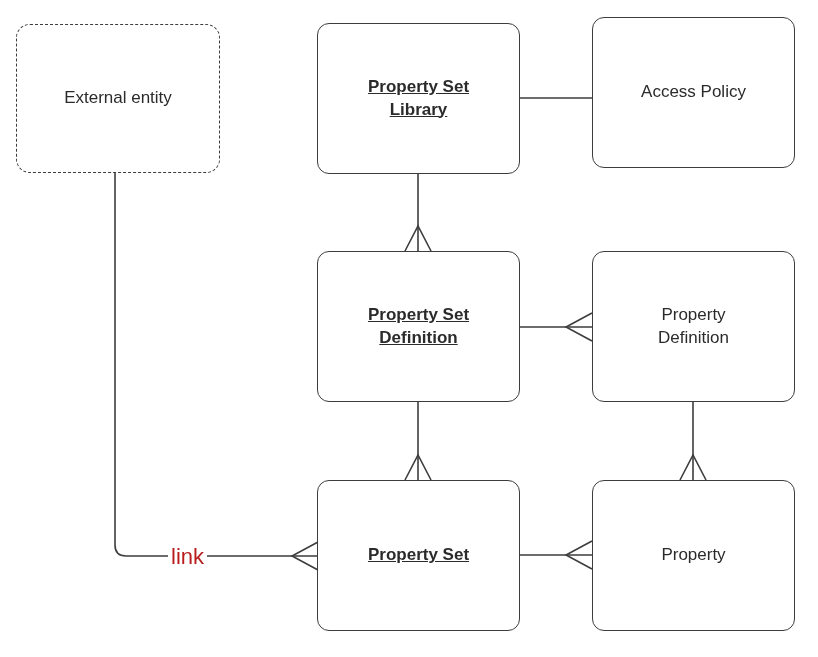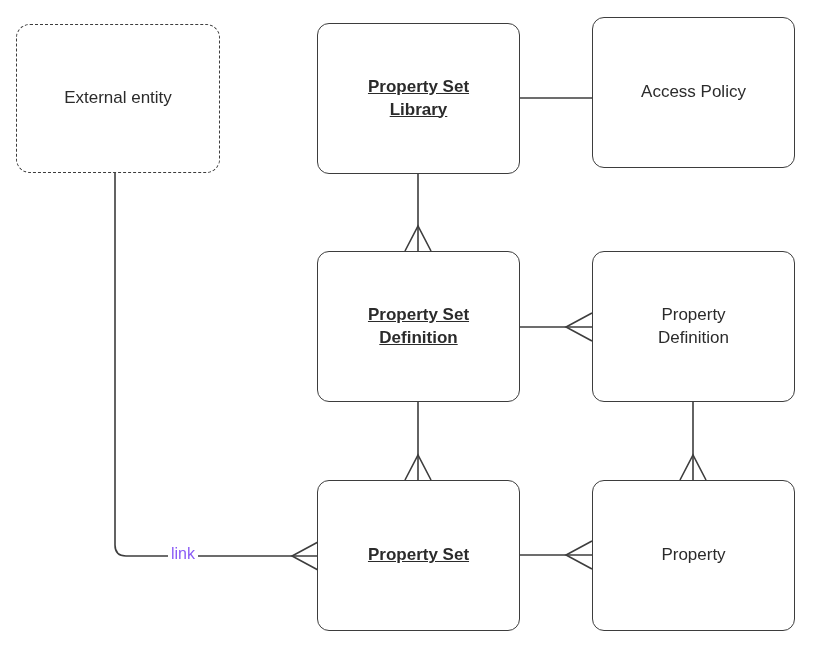--- a/index.html
+++ b/index.html
@@ -50,22 +50,22 @@
     font-weight: bold;
     text-decoration: underline;
   }
   .node-label {
     display: block;
     white-space: pre-line;
     padding: 0 8px;
   }
   .edge-label {
     position: absolute;
-    font-size: 16px;
-    color: #8b5cf6;
+    font-size: 22px;
+    color: #b91c1c;
     background: #ffffff;
     padding: 0 3px;
     line-height: 1;
     z-index: 3;
     white-space: nowrap;
   }
 </style>
 </head>
 <body>
 

